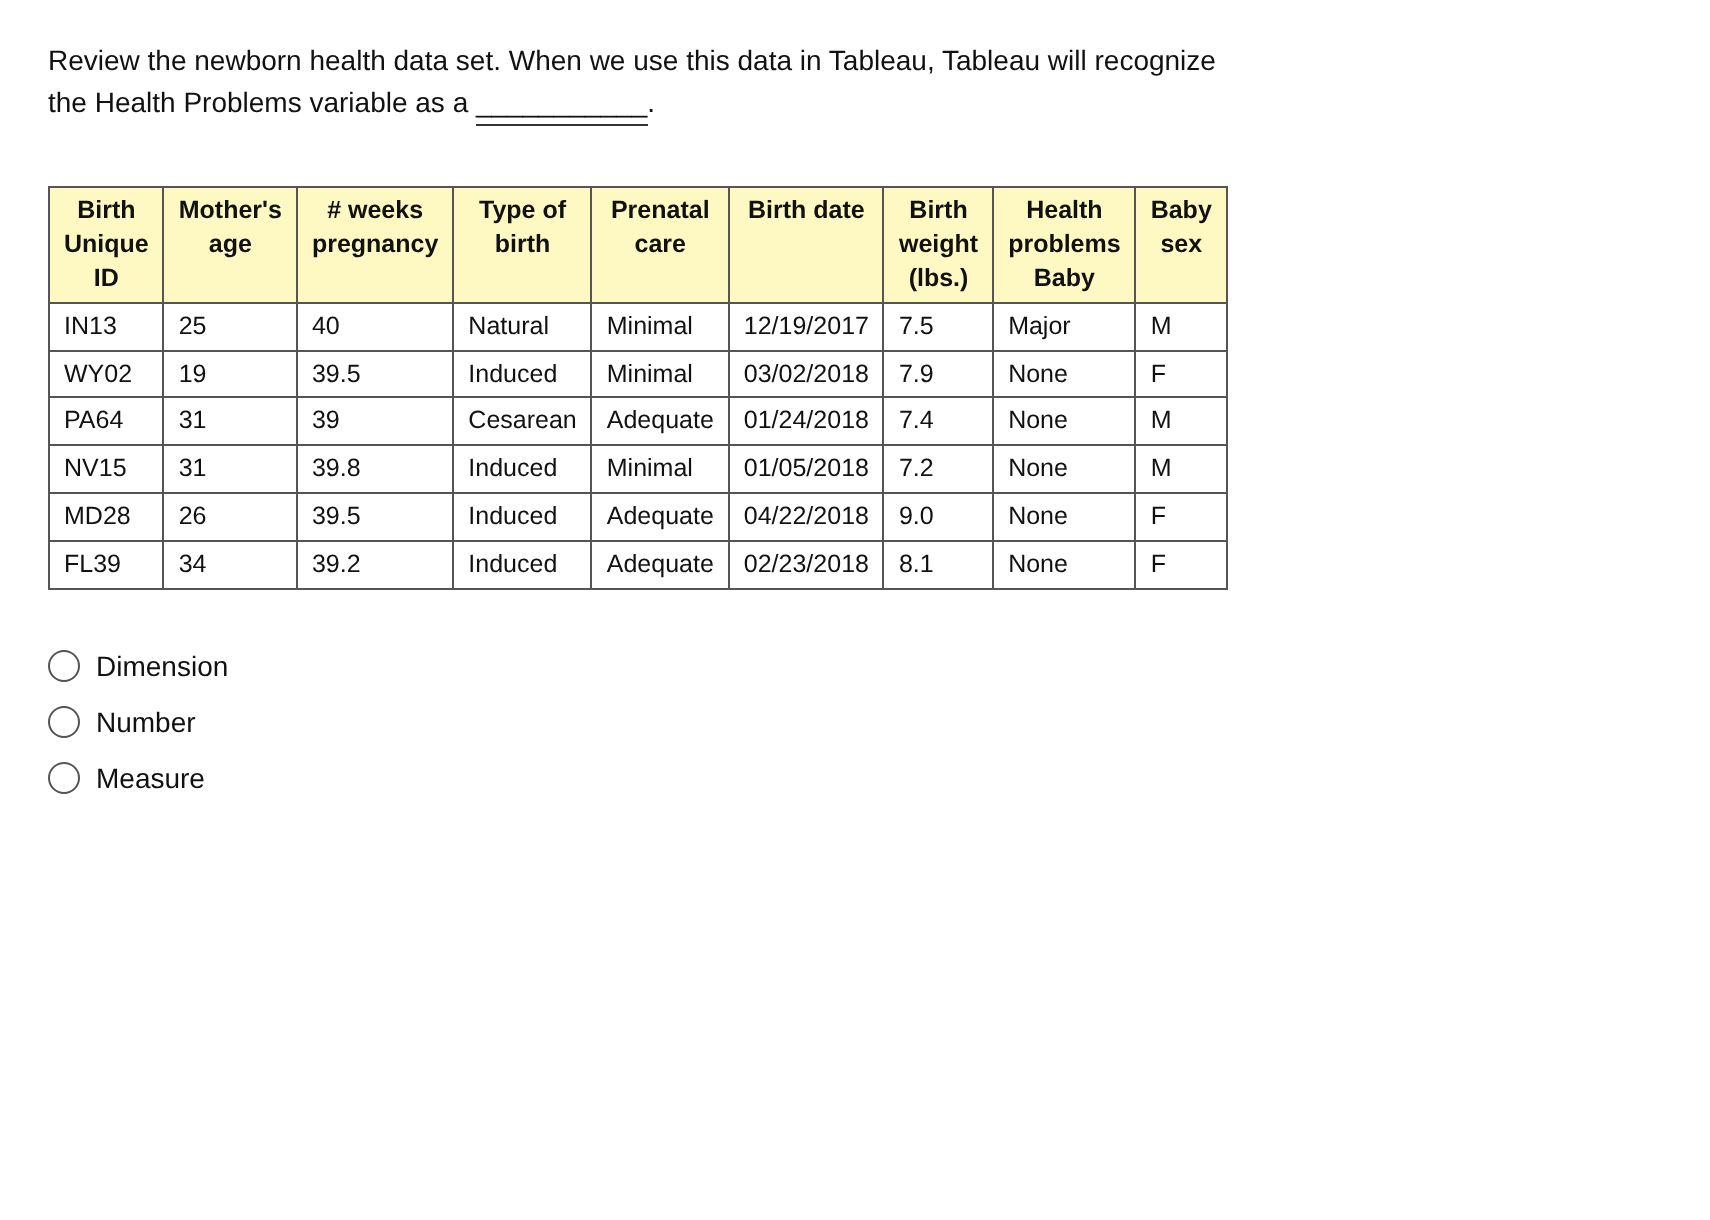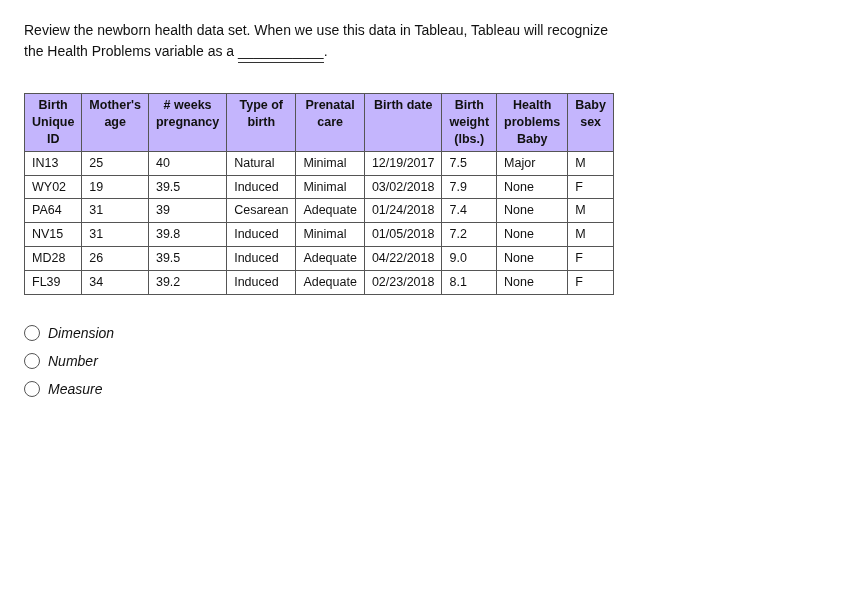--- a/index.html
+++ b/index.html
@@ -29,31 +29,30 @@
       font-size: 12.5px;
     }
     th, td {
       border: 1px solid #555;
       padding: 3px 7px;
       vertical-align: top;
       line-height: 1.35;
     }
     th {
       font-weight: bold;
-      background: #c4b5fd;
+      background: #fef9c3;
     }
     .radio-group {
       margin-top: 10px;
     }
     .radio-item {
       display: flex;
       align-items: flex-start;
       margin-bottom: 12px;
       cursor: pointer;
-      font-style: italic;
     }
     .radio-circle {
       width: 16px;
       height: 16px;
       border-radius: 50%;
       border: 1.5px solid #555;
       display: inline-block;
       margin-right: 8px;
       flex-shrink: 0;
       background: #fff;

